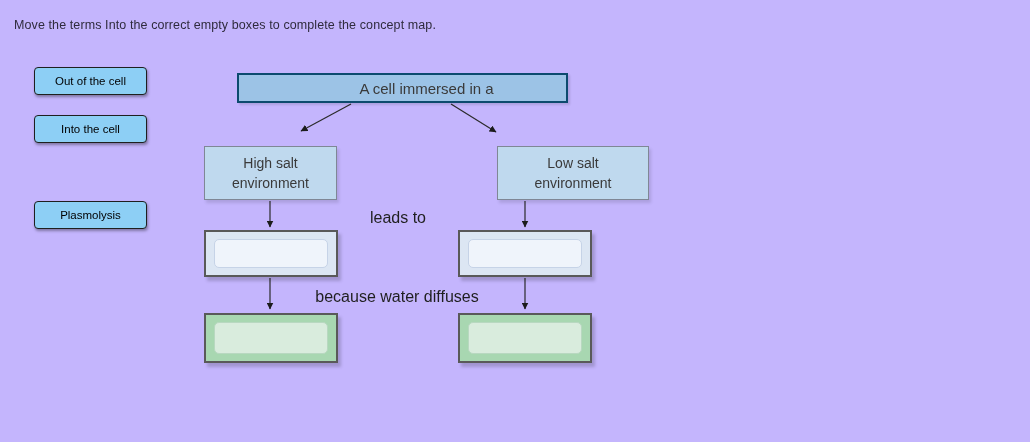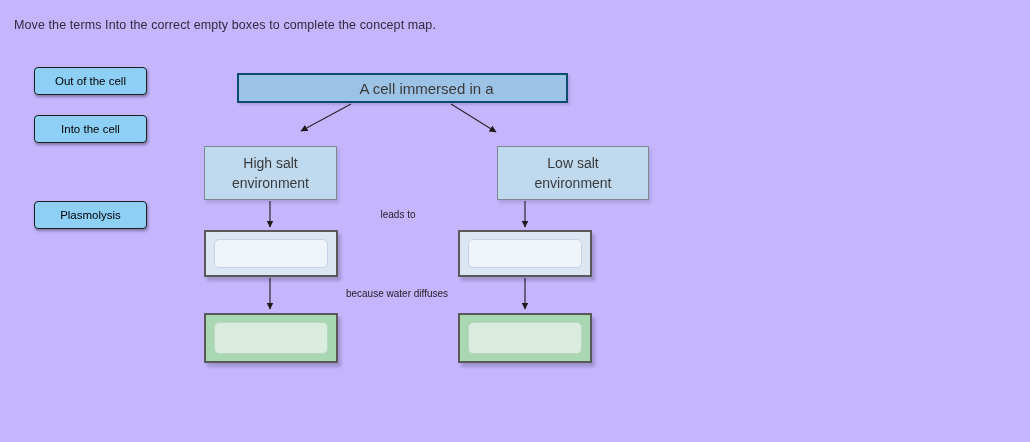--- a/index.html
+++ b/index.html
@@ -47,21 +47,21 @@
     border-radius:5px;box-sizing:border-box;
   }
   .slot.blue{top:230px;height:47px;background:#DCE6F3;}
   .slot.blue .inner{background:#EFF4FB;border:1px solid #c6d3e7;}
   .slot.green{top:313px;height:50px;background:#A8D7B1;}
   .slot.green .inner{background:#D9ECDD;border:1px solid #b8d8c0;}
   .slot.sl{left:204px;}
   .slot.sr{left:458px;}
 
   .conn-label{
-    position:absolute;font-size:10px;color:#1f1f1f;text-align:center;
+    position:absolute;font-size:16px;color:#1f1f1f;text-align:center;
   }
   .leads{left:350px;top:209px;width:96px;}
   .because{left:297px;top:288px;width:200px;}
 
   .arrows{position:absolute;left:0;top:0;width:1030px;height:442px;pointer-events:none;}
 </style>
 </head>
 <body>
 
 <div class="stage">

